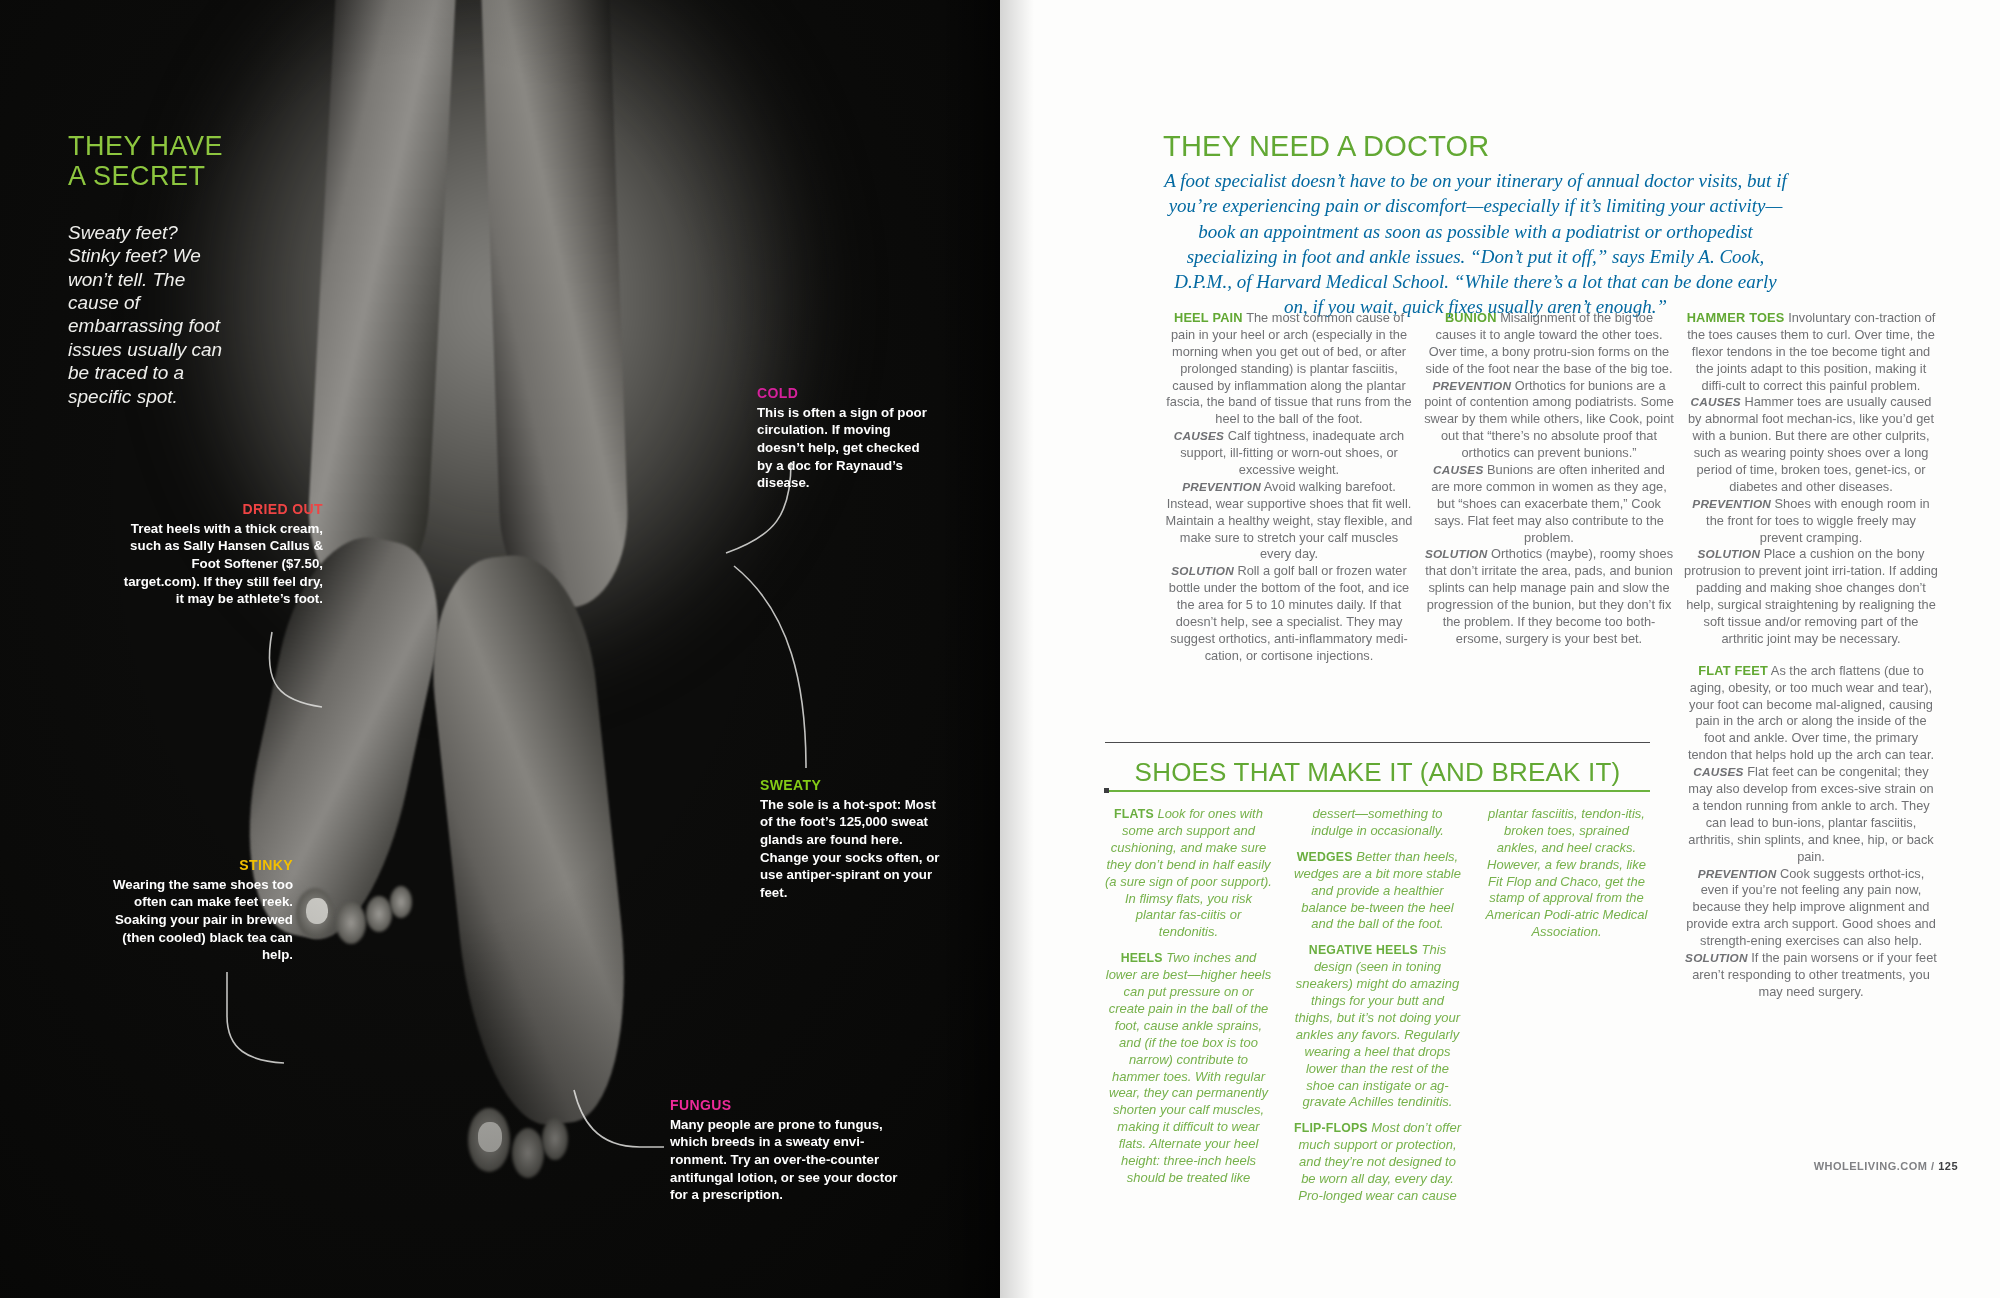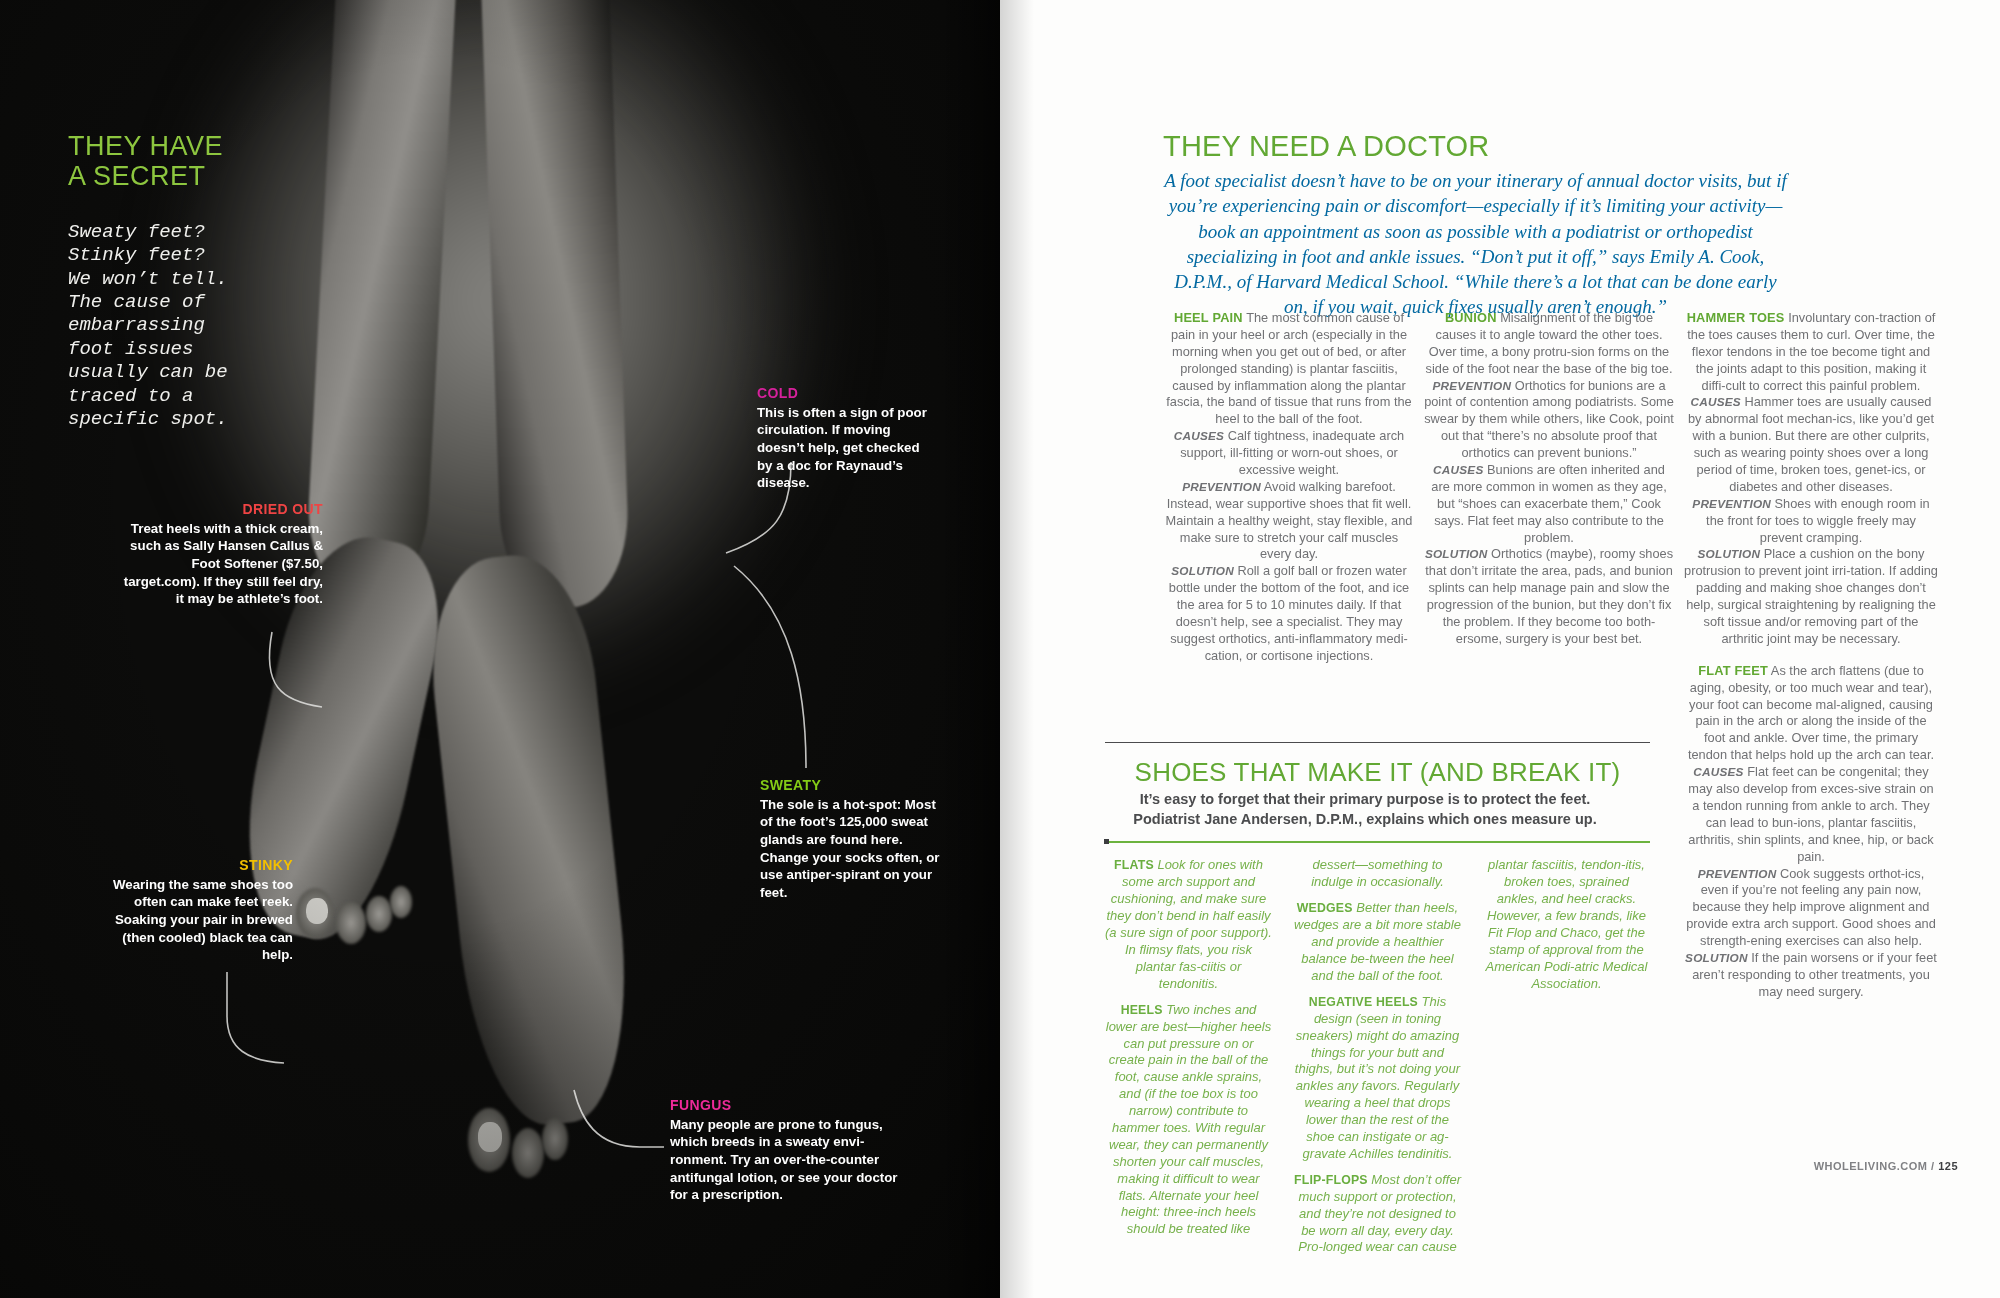--- a/index.html
+++ b/index.html
@@ -31,21 +31,21 @@
     background:radial-gradient(ellipse at 44% 38%,rgba(0,0,0,0) 38%,rgba(6,6,5,.55) 80%,rgba(6,6,5,.92) 100%);}
   .spine-shadow-l{position:absolute;right:0;top:0;width:60px;height:100%;
     background:linear-gradient(90deg,rgba(0,0,0,0),rgba(0,0,0,.55));}
 
   #leader-lines{position:absolute;left:0;top:0;pointer-events:none;}
   #leader-lines path{fill:none;stroke:#e3e3e0;stroke-width:1.6px;opacity:.85;}
 
   #left-title{position:absolute;left:68px;top:131px;width:230px;}
   #left-title .t-line{display:block;font-size:27px;letter-spacing:.5px;line-height:1.12;}
   #left-intro{position:absolute;left:68px;top:202px;width:162px;
-    font-family:Liberation Mono, monospace;font-style:italic;font-size:19px;line-height:1.23;color:#efefec;}
+    font-family:Liberation Sans, sans-serif;font-style:italic;font-size:19px;line-height:1.23;color:#efefec;}
 
   .callout{position:absolute;color:#fefefe;font-weight:600;font-size:13.3px;line-height:1.33;}
   .co-label{display:block;font-weight:bold;font-size:14px;letter-spacing:.4px;margin-bottom:1px;}
   .co-right{text-align:right;}
   .co-cold{left:757px;top:360px;width:180px;margin-top:24px;}
   .co-dried{left:118px;top:500px;width:205px;}
   .co-sweaty{left:760px;top:776px;width:190px;}
   .co-stinky{left:98px;top:856px;width:195px;}
   .co-fungus{left:670px;top:1096px;width:235px;}
 
@@ -177,21 +177,20 @@
           <p class="apara"><span class="art-h">FLAT FEET</span> As the arch flattens (due to aging, obesity, or too much wear and tear), your foot can become mal-aligned, causing pain in the arch or along the inside of the foot and ankle. Over time, the primary tendon that helps hold up the arch can tear.</p>
           <p class="apara"><span class="part-label">CAUSES</span> Flat feet can be congenital; they may also develop from exces-sive strain on a tendon running from ankle to arch. They can lead to bun-ions, plantar fasciitis, arthritis, shin splints, and knee, hip, or back pain.</p>
           <p class="apara"><span class="part-label">PREVENTION</span> Cook suggests orthot-ics, even if you’re not feeling any pain now, because they help improve alignment and provide extra arch support. Good shoes and strength-ening exercises can also help.</p>
           <p class="apara"><span class="part-label">SOLUTION</span> If the pain worsens or if your feet aren’t responding to other treatments, you may need surgery.</p>
         </div>
       </div>
 
     <div id="shoes-block">
       <div class="dark-rule"></div>
       <h2 id="shoes-heading">SHOES THAT MAKE IT (AND BREAK IT)</h2>
-      <p id="shoes-intro">It’s easy to forget that their primary purpose is to protect the feet. Podiatrist Jane Andersen, D.P.M., explains which ones measure up.</p>
       <div class="green-rule">
           <span class="dot"></span>
         </div>
       <div id="shoes-flow">
           <p><span class="shoe-label">FLATS</span> Look for ones with some arch support and cushioning, and make sure they don’t bend in half easily (a sure sign of poor support). In flimsy flats, you risk plantar fas-ciitis or tendonitis.</p>
           <p><span class="shoe-label">HEELS</span> Two inches and lower are best—higher heels can put pressure on or create pain in the ball of the foot, cause ankle sprains, and (if the toe box is too narrow) contribute to hammer toes. With regular wear, they can permanently shorten your calf muscles, making it difficult to wear flats. Alternate your heel height: three-inch heels should be treated like dessert—something to indulge in occasionally.</p>
           <p><span class="shoe-label">WEDGES</span> Better than heels, wedges are a bit more stable and provide a healthier balance be-tween the heel and the ball of the foot.</p>
           <p><span class="shoe-label">NEGATIVE HEELS</span> This design (seen in toning sneakers) might do amazing things for your butt and thighs, but it’s not doing your ankles any favors. Regularly wearing a heel that drops lower than the rest of the shoe can instigate or ag-gravate Achilles tendinitis.</p>
           <p><span class="shoe-label">FLIP-FLOPS</span> Most don’t offer much support or protection, and they’re not designed to be worn all day, every day. Pro-longed wear can cause plantar fasciitis, tendon-itis, broken toes, sprained ankles, and heel cracks. However, a few brands, like Fit Flop and Chaco, get the stamp of approval from the American Podi-atric Medical Association.</p>
         </div>

